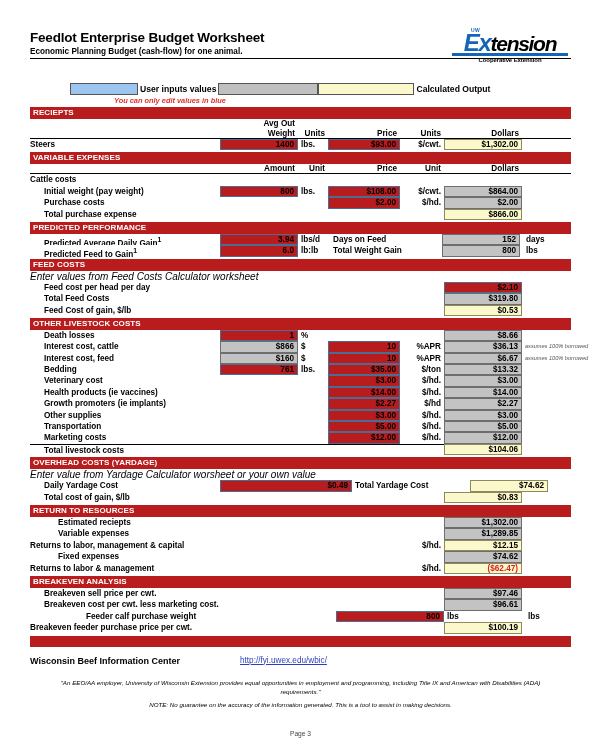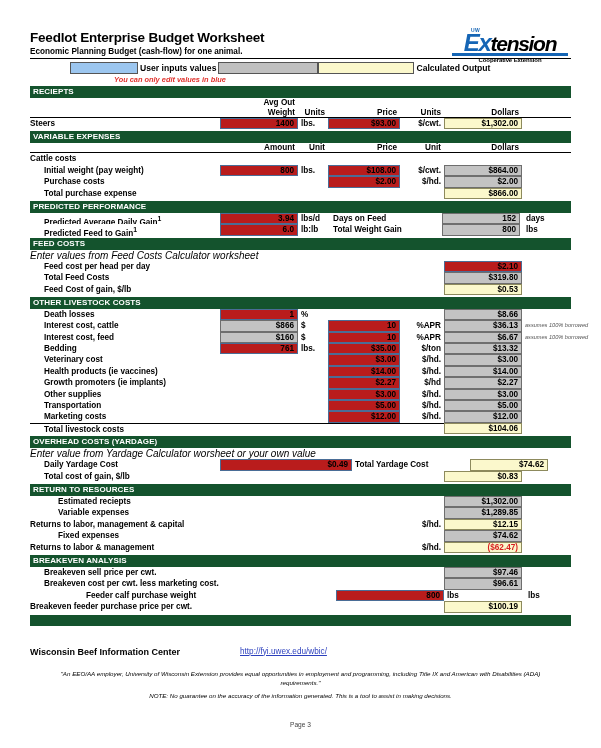--- a/index.html
+++ b/index.html
@@ -23,32 +23,32 @@
   .logo { position:absolute; right:0; top:28px; width:122px; text-align:center; }
   .logo-uw { font-size:5px; font-weight:bold; color:#1565b5; letter-spacing:.5px;
              text-align:left; margin-left:22px; line-height:5px; }
   .logo-main { font-size:21px; font-weight:bold; font-style:italic; color:#000;
                line-height:19px; letter-spacing:-1.3px; }
   .logo-main .ex { color:#1565b5; font-size:24px; }
   .logo-bar { height:2.6px; background:#1565b5; width:116px; margin:0 auto; }
   .logo-sub { font-size:6px; font-weight:bold; margin-top:1px; letter-spacing:-0.1px;}
 
   
-  .legend { display:flex; align-items:center; margin-top:3px; height:12px; }
+  .legend { display:flex; align-items:center; margin-top:24px; height:12px; }
   .legend .sp { width:40px; }
   .sw { height:12px; border:1px solid #555; }
   .sw.blue { width:68px; background:#9cc6ef; }
   .sw.gray { width:100px; background:#c0c0c0; }
   .sw.yell { width:96px; background:#fbf8cc; }
   .legend .lbl { font-size:8.6px; font-weight:bold; padding:0 2px; }
   .note-red { color:#e0322c; font-style:italic; font-weight:bold; font-size:7.4px;
               margin:1px 0 0 84px; }
 
   
-  .bar { background:#14532d; color:#fff; font-size:8px; font-weight:bold;
+  .bar { background:#b91c1c; color:#fff; font-size:8px; font-weight:bold;
          padding:1px 3px; margin-top:2px; letter-spacing:.1px; line-height:10px; }
   .bar.blank { height:11px; }
 
   
   .row { display:flex; align-items:stretch; height:11.4px; line-height:11.4px; }
   .lab { font-weight:bold; font-size:8.2px; white-space:nowrap; overflow:hidden; }
   .lab.i1 { padding-left:14px; }
   .lab.i2 { padding-left:28px; }
   .lab.i3 { padding-left:56px; }
   .ital { font-style:italic; font-size:10px; font-weight:normal; height:11px; line-height:11px;}
@@ -361,20 +361,20 @@
       </div>
       <div class="row">
         <div class="lab" style="width:306px">Breakeven feeder purchase price per cwt.</div>
         <div class="" style="width:108px"></div>
         <div class="" style="width:0px"></div>
         <div class="cell out c-d">$100.19</div>
       </div>
     </div>
   <div class="bar blank"></div>
 
-  <div class="row" style="height:16px;line-height:16px;margin-top:18px">
+  <div class="row" style="height:16px;line-height:16px;margin-top:6px">
     <div class="foot-name" style="width:210px">Wisconsin Beef Information Center</div>
     <a class="footer-link" href="#">http://fyi.uwex.edu/wbic/</a>
   </div>
   <div class="disclaim">"An EEO/AA employer, University of Wisconsin Extension provides equal opportunities in employment and programming, including Title IX and American with Disabilities (ADA) requirements."</div>
   <div class="disclaim2">NOTE:  No guarantee on the accuracy of the information generated.  This is a tool to assist in making decisions.</div>
   <div class="pagenum">Page 3</div>
 </div>
 
 </body></html>

